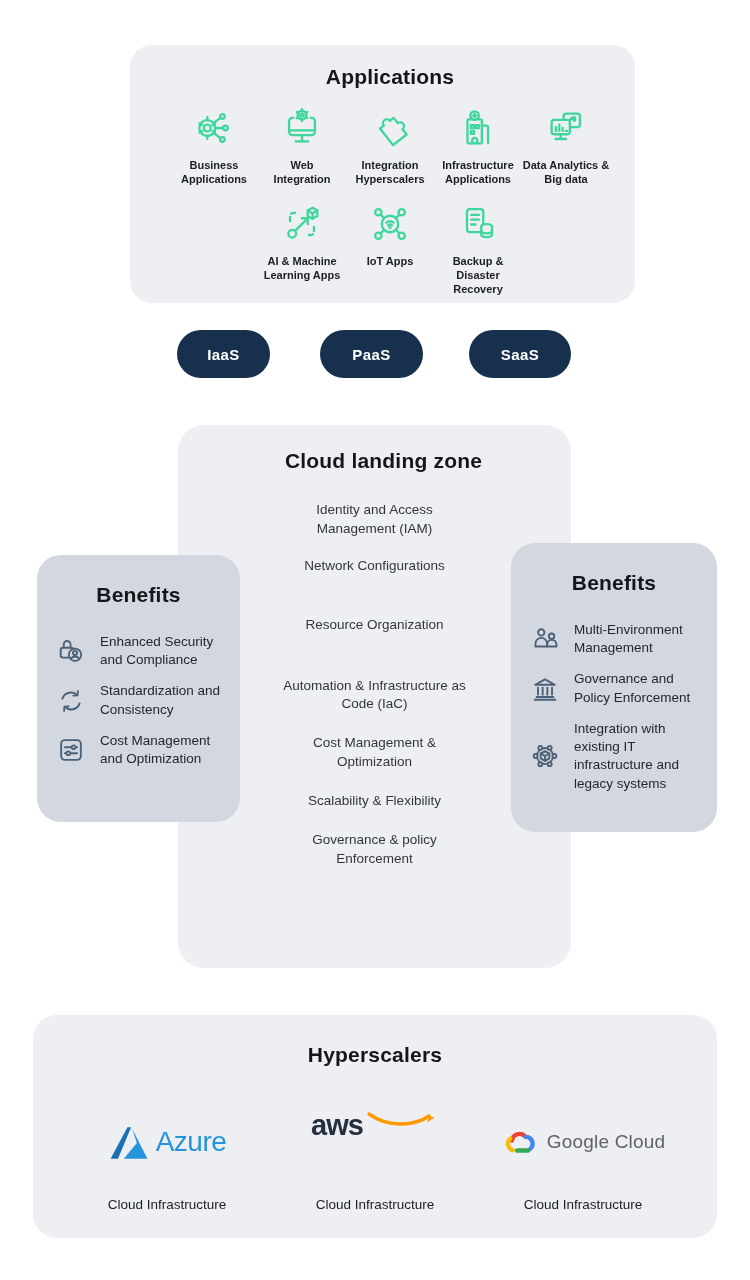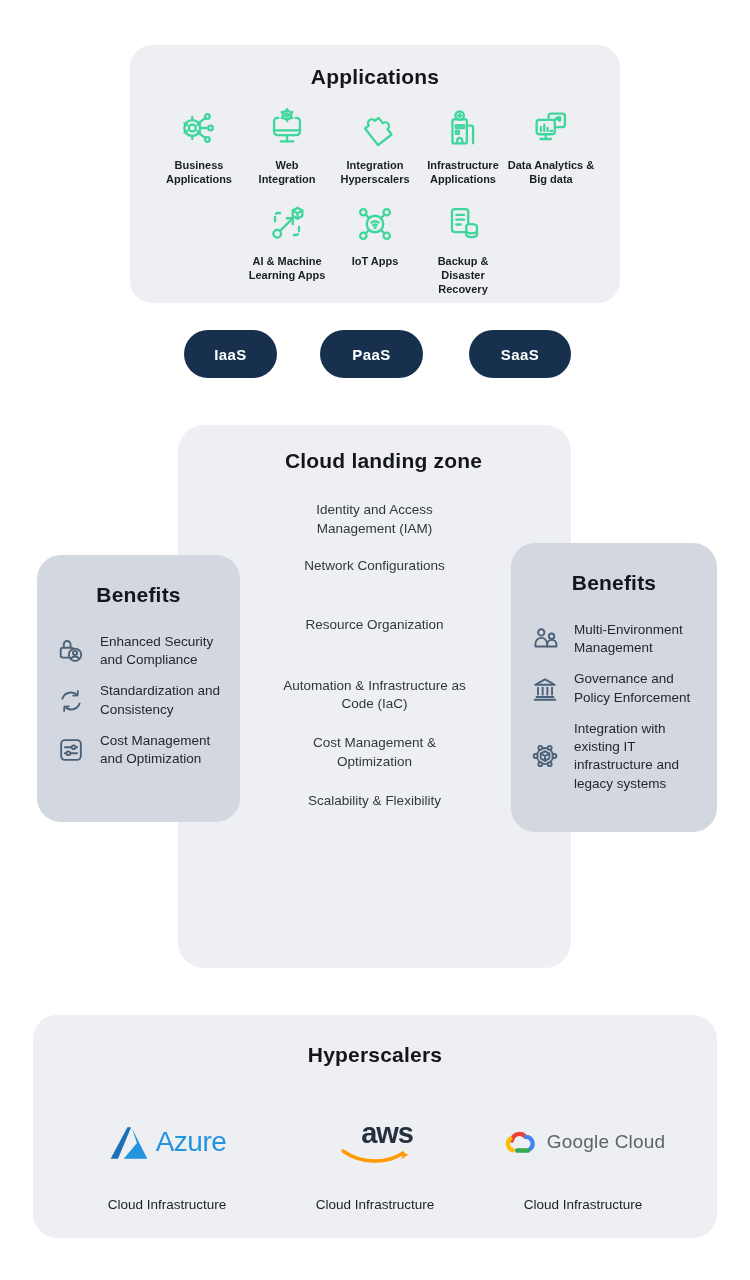--- a/index.html
+++ b/index.html
@@ -6,34 +6,34 @@
   body{
     width:750px;height:1280px;position:relative;background:#ffffff;
     font-family:"Liberation Sans",sans-serif;color:#17191d;overflow:hidden;
   }
   .panel{position:absolute;background:#edeff3;border-radius:22px;}
   .benefits-panel{position:absolute;background:#d2d7e0;border-radius:24px;z-index:3;}
   .sec-title{font-size:21px;font-weight:bold;color:#141619;text-align:center;letter-spacing:.2px;}
   .pre{white-space:pre-line;}
 
   
-  #apps{left:130px;top:45px;width:490px;height:258px;z-index:2;}
+  #apps{left:130px;top:45px;width:490px;height:258px;z-index:2;padding-left:15px;}
   #apps .sec-title{margin-top:20px;}
   .apps-row{display:flex;justify-content:center;margin-top:16px;}
   .app-item{width:88px;display:flex;flex-direction:column;align-items:center;}
   .app-item svg{width:46px;height:46px;}
   .app-label{font-size:11px;font-weight:bold;line-height:1.3;text-align:center;margin-top:7px;color:#1b1e23;}
   .g{stroke:#3ed69b;stroke-width:2.4;fill:none;stroke-linecap:round;stroke-linejoin:round;}
   .gf{fill:#edeff3;}
 
   
   .pill{position:absolute;top:330px;height:48px;border-radius:24px;background:#16304e;
         color:#ffffff;font-weight:bold;font-size:15px;letter-spacing:.4px;
         display:flex;align-items:center;justify-content:center;z-index:2;}
-  #pill-iaas{left:184px;width:93px;}
+  #pill-iaas{left:177px;width:93px;}
   #pill-paas{left:320px;width:103px;}
   #pill-saas{left:469px;width:102px;}
 
   
   #lz{left:178px;top:425px;width:393px;height:543px;border-radius:26px;z-index:1;}
   #lz .sec-title{margin-top:24px;margin-bottom:28px;padding-left:18px;}
   .lz-list{display:flex;flex-direction:column;align-items:center;text-align:center;}
   .lz-item{font-size:13.5px;color:#33373d;line-height:1.4;}
   .lz-list > .lz-item:nth-child(1){margin-bottom:18px;}
   .lz-list > .lz-item:nth-child(2){margin-bottom:40px;}
@@ -55,21 +55,21 @@
 
   
   #hs{left:33px;top:1015px;width:684px;height:223px;border-radius:24px;}
   #hs .sec-title{margin-top:28px;}
   .hs-row{display:flex;justify-content:space-around;margin-top:44px;align-items:center;padding:0 30px;}
   .hs-col{display:flex;flex-direction:column;align-items:center;width:200px;}
   .hs-logo{height:62px;display:flex;align-items:center;justify-content:center;}
   .hs-caption{font-size:13.5px;color:#1b1f24;margin-top:24px;text-align:center;}
   .azure-wrap{display:flex;align-items:center;gap:6px;}
   .azure-word{font-size:28px;color:#2495dd;letter-spacing:-.5px;}
-  .aws-wrap{display:flex;flex-direction:column;align-items:flex-end;line-height:1;}
+  .aws-wrap{display:flex;flex-direction:row;align-items:flex-start;line-height:1;}
   .aws-word{font-size:29px;font-weight:bold;color:#252f3e;letter-spacing:-1px;}
   .gc-wrap{display:flex;align-items:center;gap:8px;}
   .gc-word{font-size:19px;color:#5f6368;letter-spacing:.2px;}
 </style>
 </head>
 <body>
 
 <div class="panel" id="apps">
   <div class="sec-title">Applications</div>
 
@@ -227,20 +227,22 @@
   <div class="lz-list">
     <div class="lz-item pre">Identity and Access
 Management (IAM)</div>
     <div class="lz-item pre">Network Configurations</div>
     <div class="lz-item pre">Resource Organization</div>
     <div class="lz-item pre">Automation &amp; Infrastructure as
 Code (IaC)</div>
     <div class="lz-item pre">Cost Management &amp;
 Optimization</div>
     <div class="lz-item pre">Scalability &amp; Flexibility</div>
+    <div class="lz-item pre">Governance &amp; policy
+Enforcement</div>
   </div>
 </div>
 
 <div class="benefits-panel" id="benefits-left">
   <div class="sec-title">Benefits</div>
 
   <div class="b-item">
     <svg viewBox="0 0 32 32">
       <path class="s" d="M8.3 12.5 v-3.6 a3.6 3.6 0 0 1 7.2 0 v3.6"></path>
       <rect class="s sf" x="5" y="12.5" width="13.5" height="10.5" rx="2.5"></rect>

